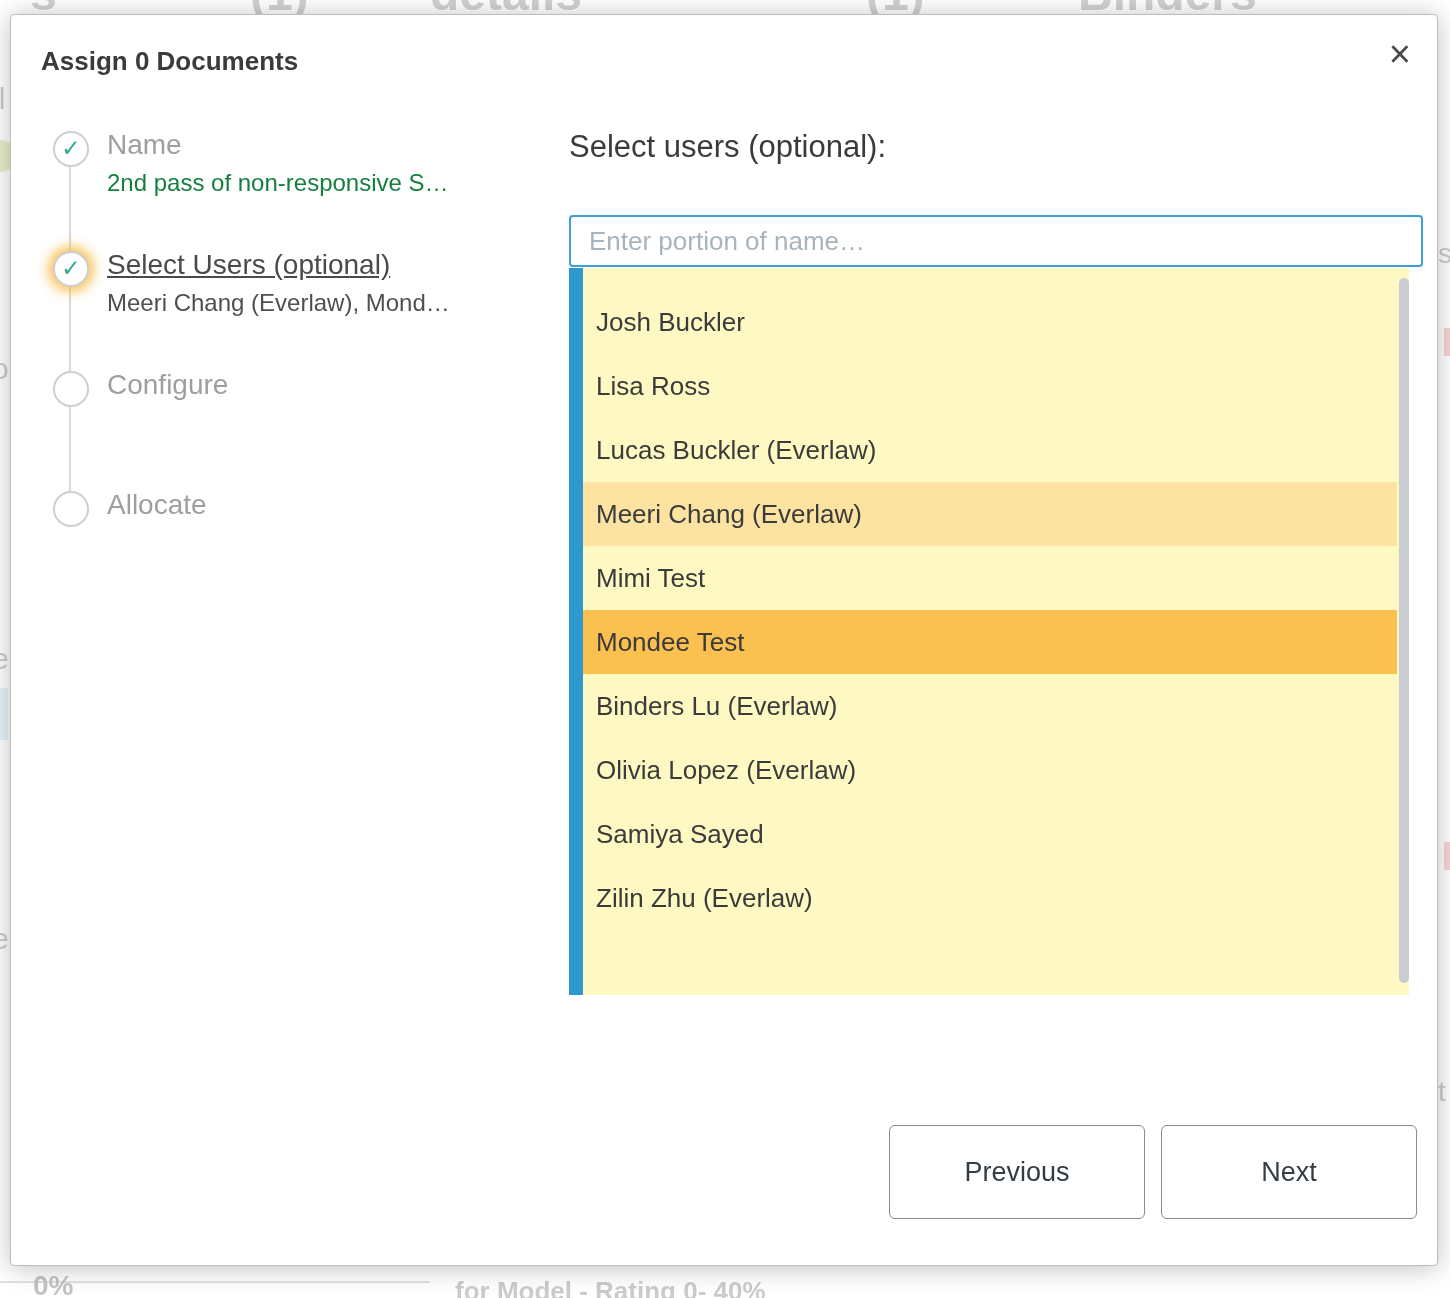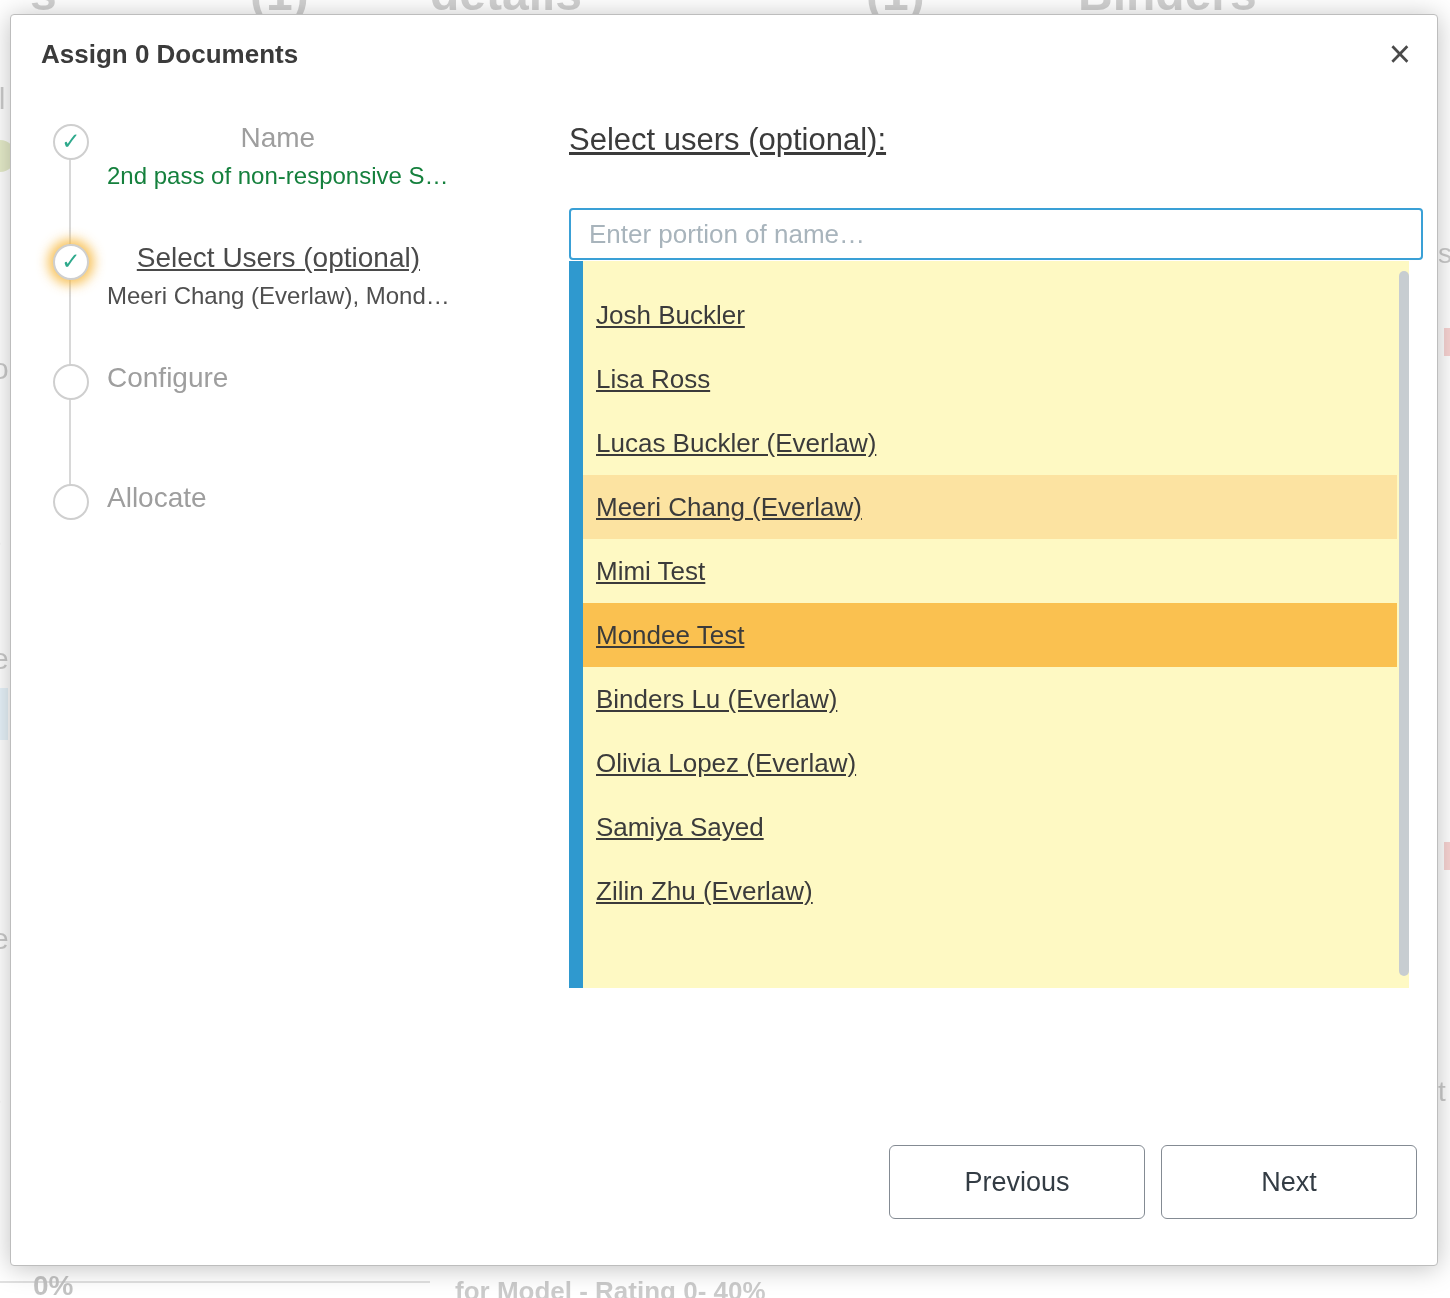--- a/index.html
+++ b/index.html
@@ -37,68 +37,68 @@
   .bg-bottom-caption{position:absolute;left:455px;top:1276px;font-size:26px;font-weight:bold;color:#333;white-space:nowrap;}
   
   .overlay{position:absolute;inset:0;background:rgba(255,255,255,0.75);z-index:1;}
   
   .modal{
     position:absolute;left:10px;top:14px;width:1428px;height:1252px;z-index:2;
     background:#fff;border:1px solid #bdbdbd;border-radius:4px;
     box-shadow:0 2px 26px rgba(0,0,0,0.25);
     display:flex;flex-direction:column;box-sizing:border-box;
   }
-  .modal-header{position:relative;padding:24px 30px 18px 30px;}
+  .modal-header{position:relative;padding:31px 30px 18px 30px;}
   .modal-title{margin:0;font-size:26px;font-weight:bold;color:#3b3b3b;}
   .close-btn{
     position:absolute;right:26px;top:20px;font-size:38px;line-height:1;
     color:#4a4a4a;cursor:pointer;font-weight:300;
   }
   .modal-body{flex:1;display:flex;padding-left:30px;min-height:0;}
   
   .stepper{width:528px;box-sizing:border-box;padding:36px 0 0 12px;position:relative;flex-shrink:0;}
   .stepper::before{
     content:'';position:absolute;left:28px;top:54px;width:2px;height:360px;background:#d8d8d8;
   }
   .step{display:flex;align-items:flex-start;height:120px;position:relative;}
   .bullet{
     width:36px;height:36px;border-radius:50%;border:2px solid #cfcfcf;background:#fff;
     box-sizing:border-box;flex-shrink:0;position:relative;z-index:1;
     font-size:23px;font-weight:bold;color:var(--check-green,#2ea98c);
     line-height:31px;text-align:center;
   }
   .step.active .bullet{box-shadow:0 0 12px 5px rgba(247,185,63,0.85);}
   .step-text{margin-left:18px;margin-top:-2px;}
-  .step-label{font-size:28px;color:#9e9e9e;text-align:center;}
+  .step-label{font-size:28px;color:#9e9e9e;}
   .step.active .step-label{color:#4a4a4a;text-decoration:underline;}
   .step-sub{font-size:24px;color:#15803d;margin-top:8px;}
   .step.active .step-sub{color:#4f4f4f;}
   
-  .content{flex:1;box-sizing:border-box;padding:34px 14px 0 0;min-width:0;text-decoration:underline;}
+  .content{flex:1;box-sizing:border-box;padding:34px 14px 0 0;min-width:0;}
   .content-heading{margin:0 0 50px 0;font-size:31px;font-weight:normal;color:#3b3b3b;}
   .user-search{
     width:100%;height:52px;box-sizing:border-box;border:2px solid #3aa0d6;border-radius:4px;
     padding:0 18px;font-size:26px;color:#3b3b3b;outline:none;
     font-family:"Liberation Sans","DejaVu Sans",sans-serif;
   }
   .user-search::placeholder{color:#a8b4bc;}
   .user-list{position:relative;margin-top:1px;width:calc(100% - 14px);height:727px;overflow:hidden;background:#fef9c3;}
   .accent-bar{position:absolute;left:0;top:0;width:14px;height:100%;background:var(--accent-blue,#2f99cf);z-index:2;}
   .list-scrollbar{position:absolute;right:0;top:10px;width:10px;height:calc(100% - 22px);border-radius:5px;background:#c7cdd1;z-index:2;}
   .partial-row{height:22px;overflow:hidden;margin-right:12px;}
   .user-row{
     height:64px;line-height:64px;padding-left:27px;margin-right:12px;
     font-size:26px;color:#3b3b3b;white-space:nowrap;overflow:hidden;cursor:pointer;
   }
   .user-row.hl-light{background:var(--highlight-light,#fce3a1);}
   .user-row.hl-strong{background:var(--highlight-strong,#fac150);}
   
   .modal-footer{display:flex;justify-content:flex-end;gap:16px;padding:0 20px 46px 0;}
   .footer-btn{
-    width:256px;height:74px;background:#fff;border:1px solid #848b93;border-radius:6px;
+    width:256px;height:94px;background:#fff;border:1px solid #848b93;border-radius:6px;
     font-size:27px;color:#333c44;cursor:pointer;
     font-family:"Liberation Sans","DejaVu Sans",sans-serif;
   }
 </style>
 </head>
 <body>
 
 <div class="bg">
   <div id="bg-top">
       <span class="bg-top-frag">s</span>

